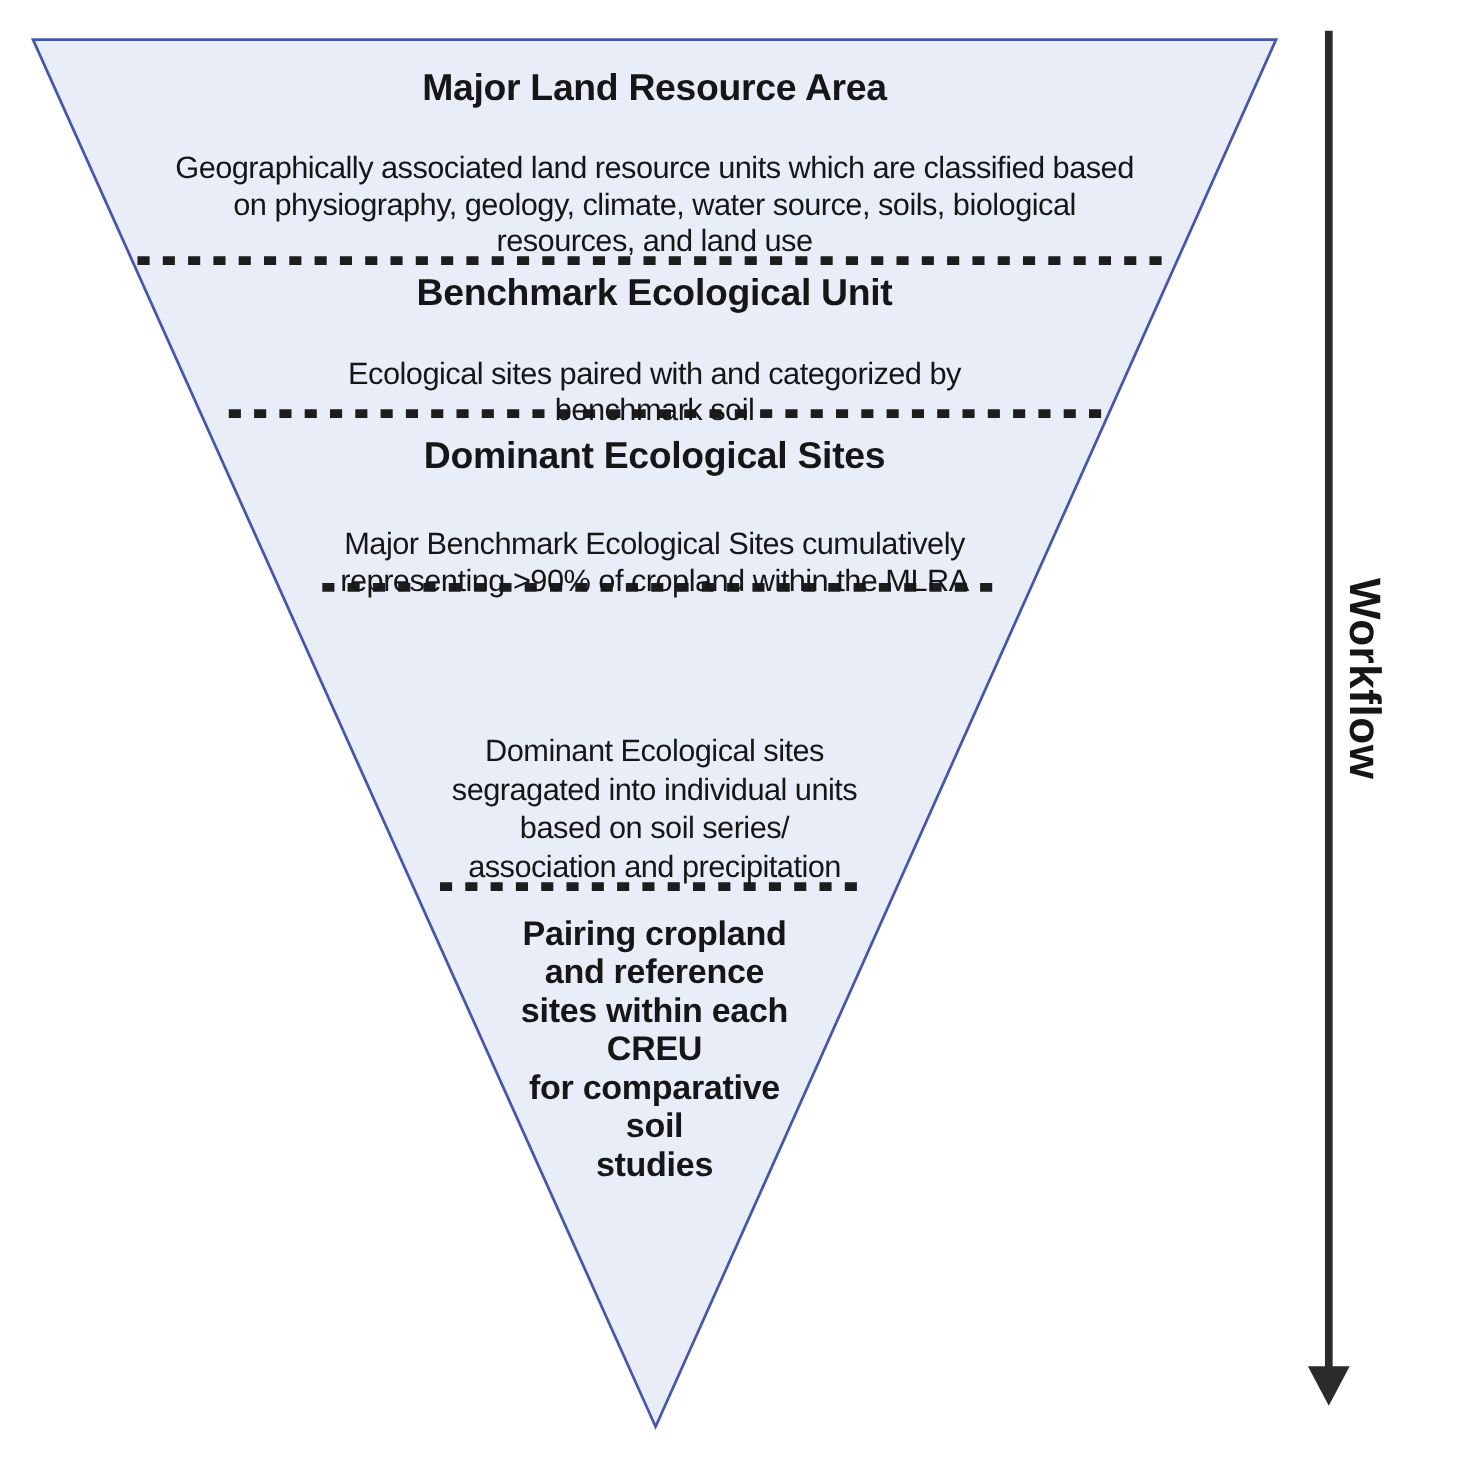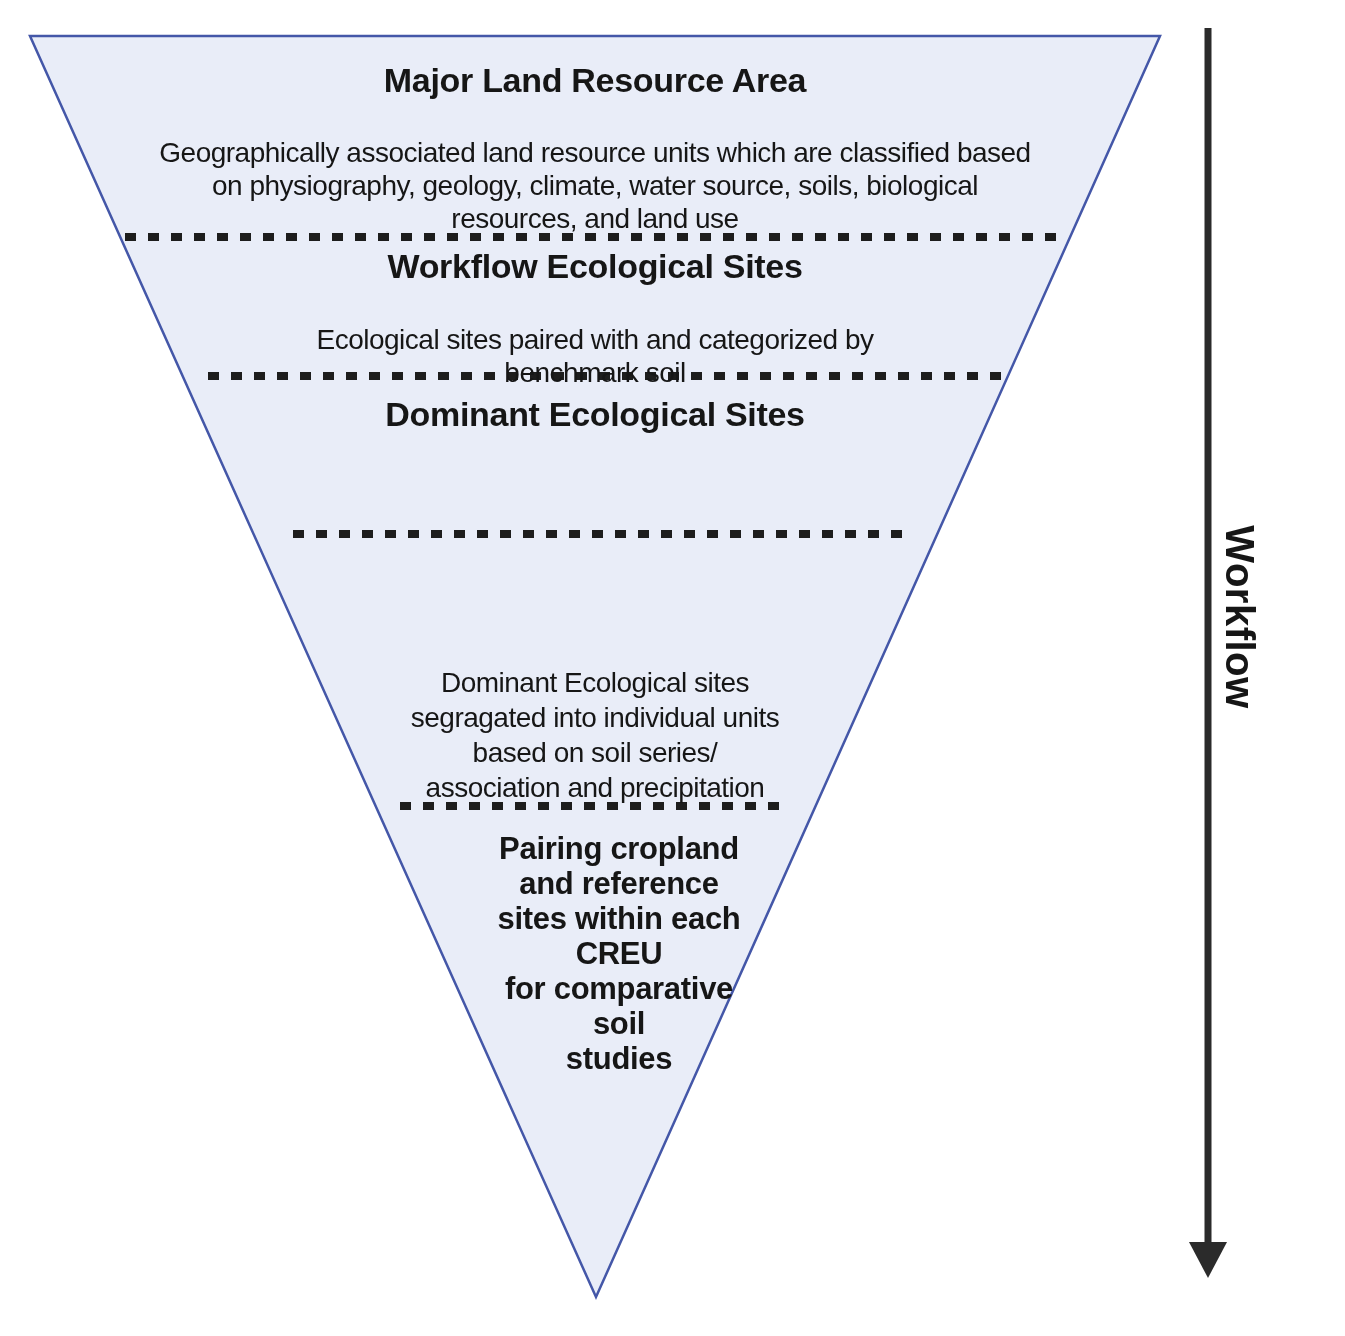--- a/index.html
+++ b/index.html
@@ -72,21 +72,21 @@
     margin-top: 32px;
   }
   #title-1 { top: 60px; }
   #desc-1  { top: 104px; }
   #title-2 { top: 246px; }
   #desc-2  { top: 291px; }
   #title-3 { top: 394px; }
   #desc-3  { top: 446px; }
   #title-4 { top: 553px; line-height: 36px; }
   #desc-4  { top: 633px; line-height: 35px; }
-  #title-5 { top: 831px; font-size: 31px; line-height: 35px; margin-left: 24px; }
+  #title-5 { top: 831px; font-size: 31px; line-height: 35px; }
   .workflow-label {
     position: absolute;
     left: 1040px;
     top: 592px;
     width: 400px;
     height: 50px;
     line-height: 50px;
     text-align: center;
     font-weight: bold;
     font-size: 40px;
@@ -108,25 +108,27 @@
     <line class="divider" x1="400" y1="806" x2="780" y2="806"></line>
     <line class="arrow-line" x1="1208" y1="28" x2="1208" y2="1246"></line>
     <polygon class="arrow-head" points="1189,1242 1227,1242 1208,1278"></polygon>
   </svg>
 
   <div class="sec title" id="title-1">Major Land Resource Area</div>
   <div class="sec desc" id="desc-1">Geographically associated land resource units which are classified based
 on physiography, geology, climate, water source, soils, biological
 resources, and land use</div>
 
-  <div class="sec title" id="title-2">Workflow Ecological Sites</div>
+  <div class="sec title" id="title-2">Benchmark Ecological Unit</div>
   <div class="sec desc" id="desc-2">Ecological sites paired with and categorized by
 benchmark soil</div>
 
   <div class="sec title" id="title-3">Dominant Ecological Sites</div>
+  <div class="sec desc" id="desc-3">Major Benchmark Ecological Sites cumulatively
+representing &gt;90% of cropland within the MLRA</div>
 
   <div class="sec desc" id="desc-4">Dominant Ecological sites
 segragated into individual units
 based on soil series/
 association and precipitation</div>
 
   <div class="sec title" id="title-5">Pairing cropland
 and reference
 sites within each
 CREU

